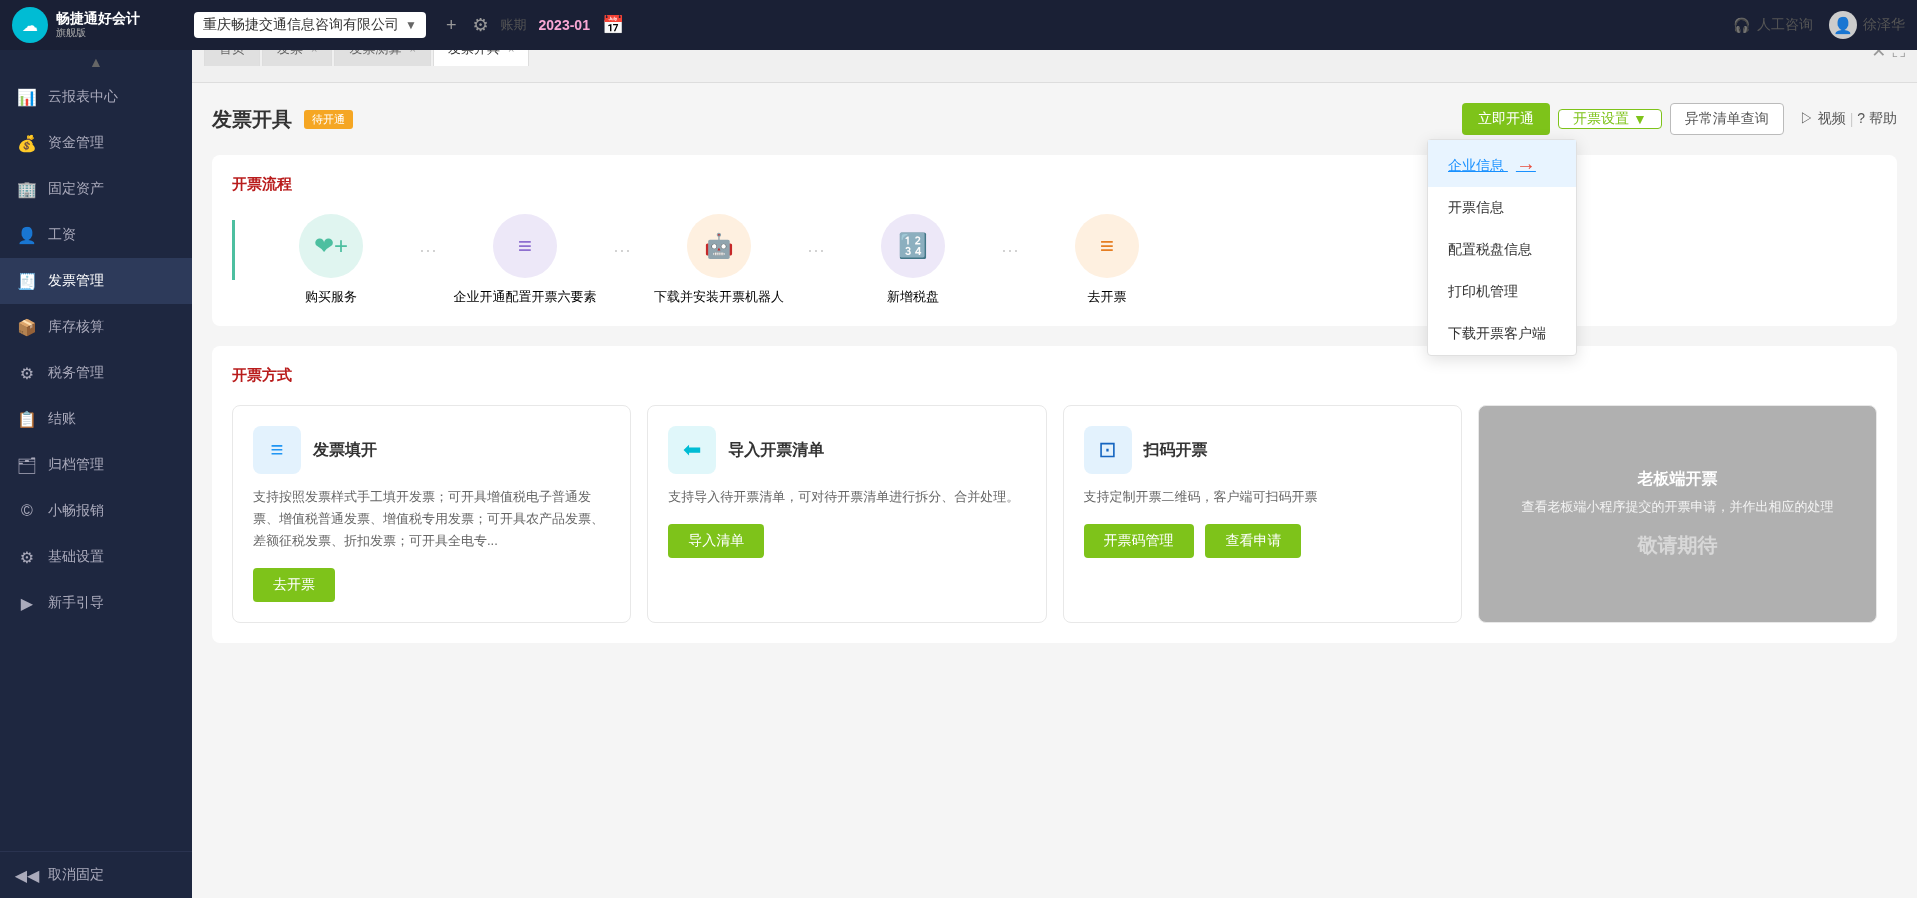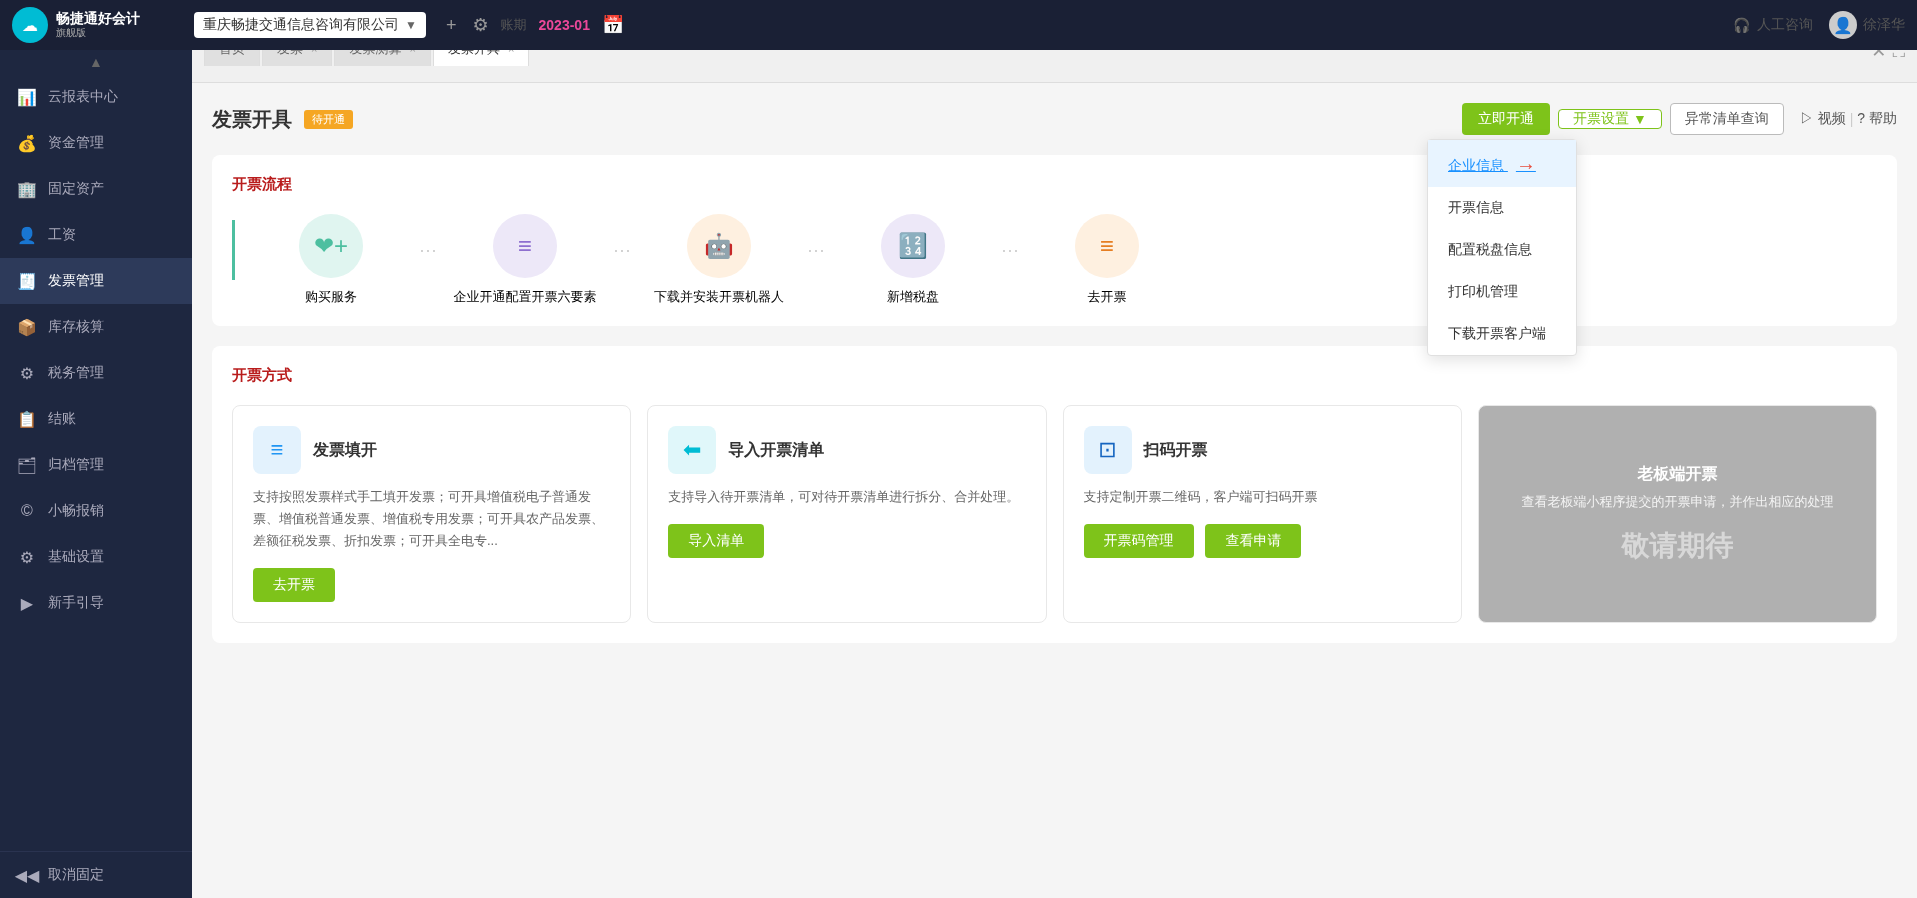--- a/index.html
+++ b/index.html
@@ -17,21 +17,21 @@
     
     .logo-area { display: flex; align-items: center; gap: 8px; min-width: 170px; }
     .logo-icon { width: 36px; height: 36px; background: #00bcd4; border-radius: 50%; display: flex; align-items: center; justify-content: center; color: white; font-size: 16px; }
     .logo-text { color: white; font-size: 14px; font-weight: bold; line-height: 1.2; }
     .logo-sub { color: #aaa; font-size: 10px; }
     .company-selector { display: flex; align-items: center; gap: 6px; color: #333; background: white; border-radius: 4px; padding: 4px 9px; cursor: pointer; font-size: 14px; }
     .company-arrow { color: #666; font-size: 12px; }
     .top-actions { display: flex; align-items: center; gap: 16px; margin-left: 8px; }
     .top-icon-btn { color: #999; font-size: 18px; cursor: pointer; background: none; border: none; }
     .period-label { color: #555; font-size: 13px; }
-    .period-value { color: #ec4899; font-weight: bold; }
+    .period-value { color: #f9a8d4; font-weight: bold; }
     .right-actions { margin-left: auto; display: flex; align-items: center; gap: 16px; }
     .consult-btn { display: flex; align-items: center; gap: 6px; color: #555; cursor: pointer; }
     .user-info { display: flex; align-items: center; gap: 6px; color: #555; cursor: pointer; }
     .user-avatar { width: 28px; height: 28px; background: #ccc; border-radius: 50%; display: flex; align-items: center; justify-content: center; }
 
     
     .sidebar-item { display: flex; align-items: center; gap: 10px; padding: 12px 16px; color: #aab; cursor: pointer; transition: background 0.2s; }
     .sidebar-item.active { background: #2d3a5a; color: #fff; }
     .sidebar-icon { width: 22px; height: 22px; display: flex; align-items: center; justify-content: center; font-size: 16px; flex-shrink: 0; }
     .sidebar-label { font-size: 14px; }
@@ -335,21 +335,21 @@
                 <span class="method-title">扫码开票</span>
               </div>
               <div class="method-desc">支持定制开票二维码，客户端可扫码开票</div>
               <button class="method-btn">开票码管理</button>
               <button class="method-btn">查看申请</button>
             </div>
 
             <div class="method-card" style="background:#b0b0b0;position:relative;display:flex;flex-direction:column;justify-content:center;align-items:center;min-height:200px;">
               <div style="font-size:16px;font-weight:bold;color:white;margin-bottom:8px;">老板端开票</div>
               <div style="font-size:13px;color:rgba(255,255,255,0.85);text-align:center;margin-bottom:16px;">查看老板端小程序提交的开票申请，并作出相应的处理</div>
-              <div style="font-size:28px;color:rgba(255,255,255,0.5);font-weight:bold;">敬请期待</div>
+              <div style="font-size:20px;color:rgba(255,255,255,0.5);font-weight:bold;">敬请期待</div>
             </div>
 
           </div>
         </div>
 
         <div class="dropdown-menu">
           <div class="dropdown-item active">
             <span>企业信息</span>
             <span class="arrow-indicator">→</span>
           </div>

